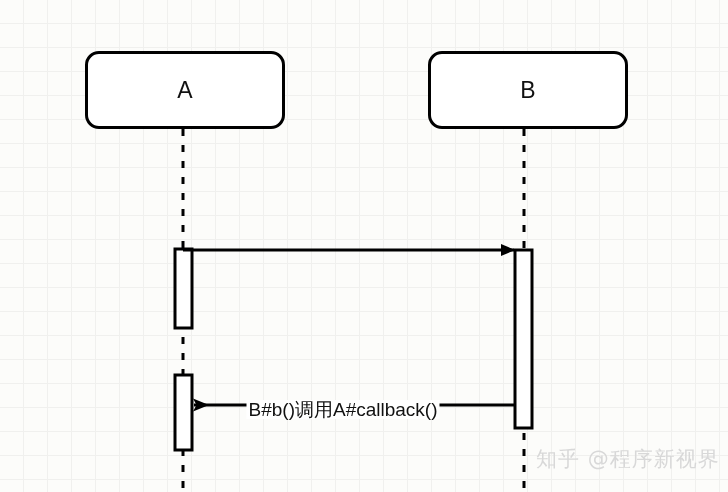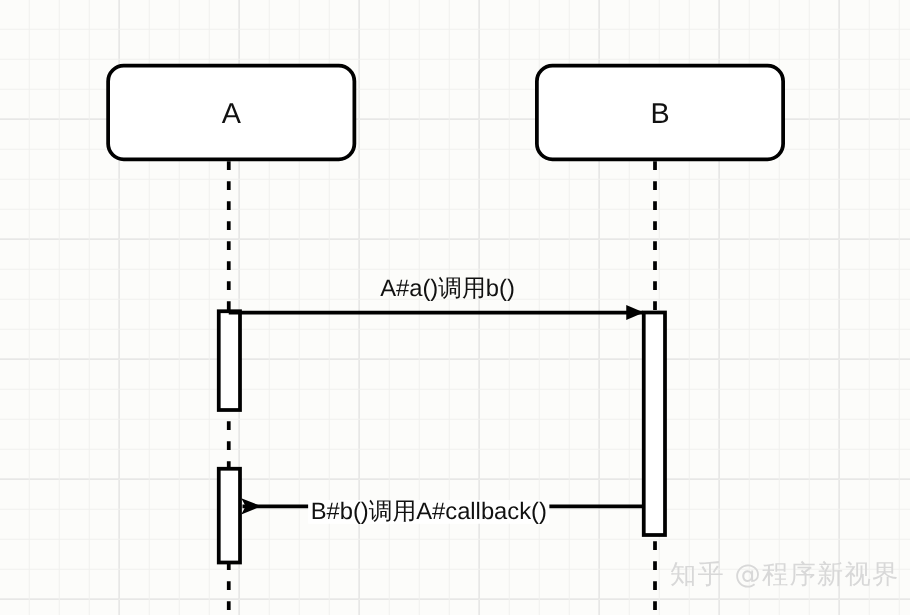--- a/index.html
+++ b/index.html
@@ -101,19 +101,18 @@
   </svg>
 
   <div class="lifeline-box" style="left:85px; top:51px; width:200px; height:78px;">
     <span class="lifeline-box-label">A</span>
   </div>
 
   <div class="lifeline-box" style="left:428px; top:51px; width:200px; height:78px;">
     <span class="lifeline-box-label">B</span>
   </div>
 
-  <div class="msg-label" style="left:358px; top:222px; transform:translateX(-50%);">A#a()调用b()</div>
 
   <div class="msg-label msg-label-over" style="left:343px; top:400px; transform:translateX(-50%);">B#b()调用A#callback()</div>
 
   <div class="watermark" style="left:536px; top:449px;">知乎 @程序新视界</div>
 
 </div>
 
 </body></html>

